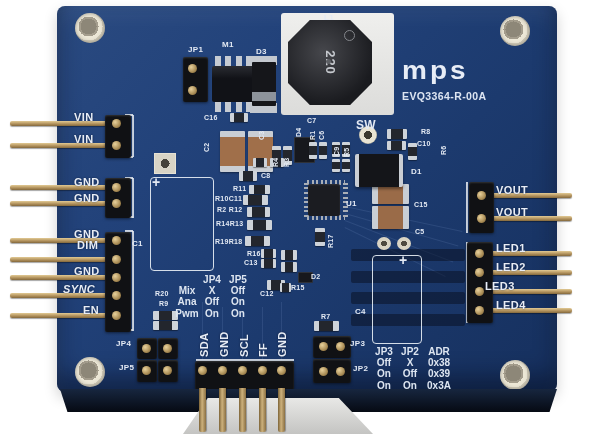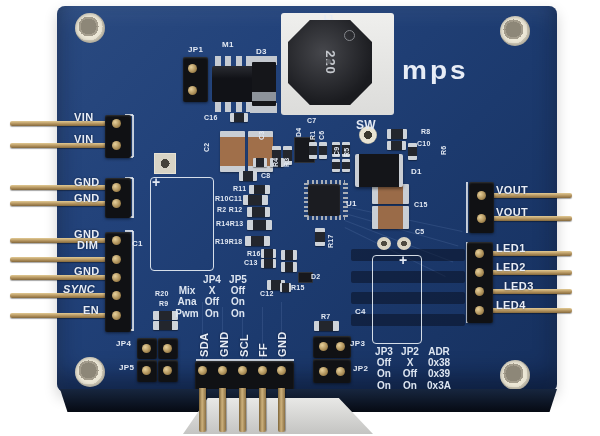--- a/index.html
+++ b/index.html
@@ -270,31 +270,32 @@
       <span class="pinlabel" style="left: 74px; top: 193px;">GND</span>
       <span class="pinlabel" style="left: 74px; top: 229px;">GND</span>
       <span class="pinlabel" style="left: 77px; top: 240px;">DIM</span>
       <span class="pinlabel" style="left: 74px; top: 266px;">GND</span>
       <span class="pinlabel" style="left: 63px; top: 284px; font-style: italic;">SYNC</span>
       <span class="pinlabel" style="left: 83px; top: 305px;">EN</span>
       <span class="pinlabel" style="left: 496px; top: 185px;">VOUT</span>
       <span class="pinlabel" style="left: 496px; top: 207px;">VOUT</span>
       <span class="pinlabel" style="left: 496px; top: 243px;">LED1</span>
       <span class="pinlabel" style="left: 496px; top: 262px;">LED2</span>
-      <span class="pinlabel" style="left: 504px; top: 281px;">LED3</span>
+      <span class="pinlabel" style="left: 485px; top: 281px;">LED3</span>
       <span class="pinlabel" style="left: 496px; top: 300px;">LED4</span>
       <span class="pinlabel" style="left: 199px; top: 357px; transform-origin: 0px 0px; transform: rotate(-90deg);">SDA</span>
       <span class="pinlabel" style="left: 219px; top: 357px; transform-origin: 0px 0px; transform: rotate(-90deg);">GND</span>
       <span class="pinlabel" style="left: 239px; top: 357px; transform-origin: 0px 0px; transform: rotate(-90deg);">SCL</span>
       <span class="pinlabel" style="left: 258px; top: 357px; transform-origin: 0px 0px; transform: rotate(-90deg);">FF</span>
       <span class="pinlabel" style="left: 277px; top: 357px; transform-origin: 0px 0px; transform: rotate(-90deg);">GND</span>
     </div>
 
   <div class="brand">
     <div class="logo">mps</div>
+    <div class="brandline">EVQ3364-R-00A</div>
   </div>
 
   <div class="tgrid" style="left:174px;top:274px;grid-template-columns:26px 24px 28px;">
       <div class="tcell th"></div>
       <div class="tcell th">JP4</div>
       <div class="tcell th">JP5</div>
       <div class="tcell">Mix</div>
       <div class="tcell">X</div>
       <div class="tcell">Off</div>
       <div class="tcell">Ana</div>

